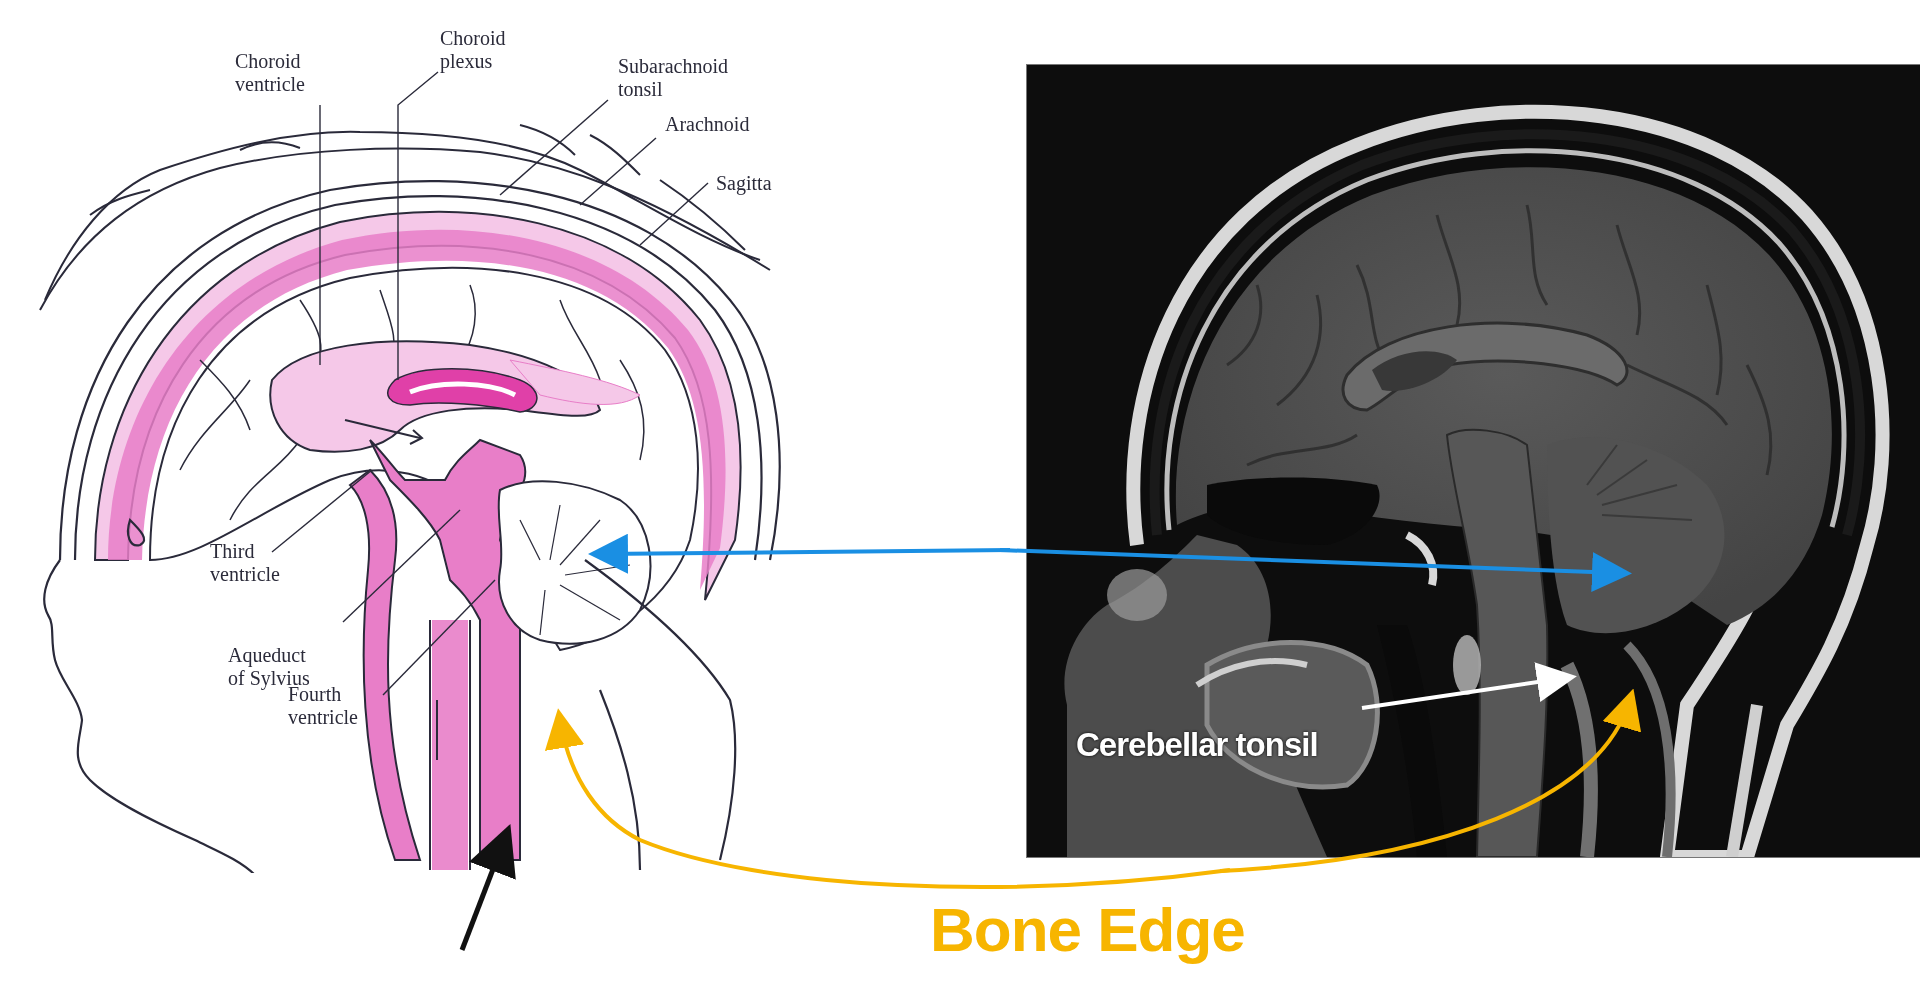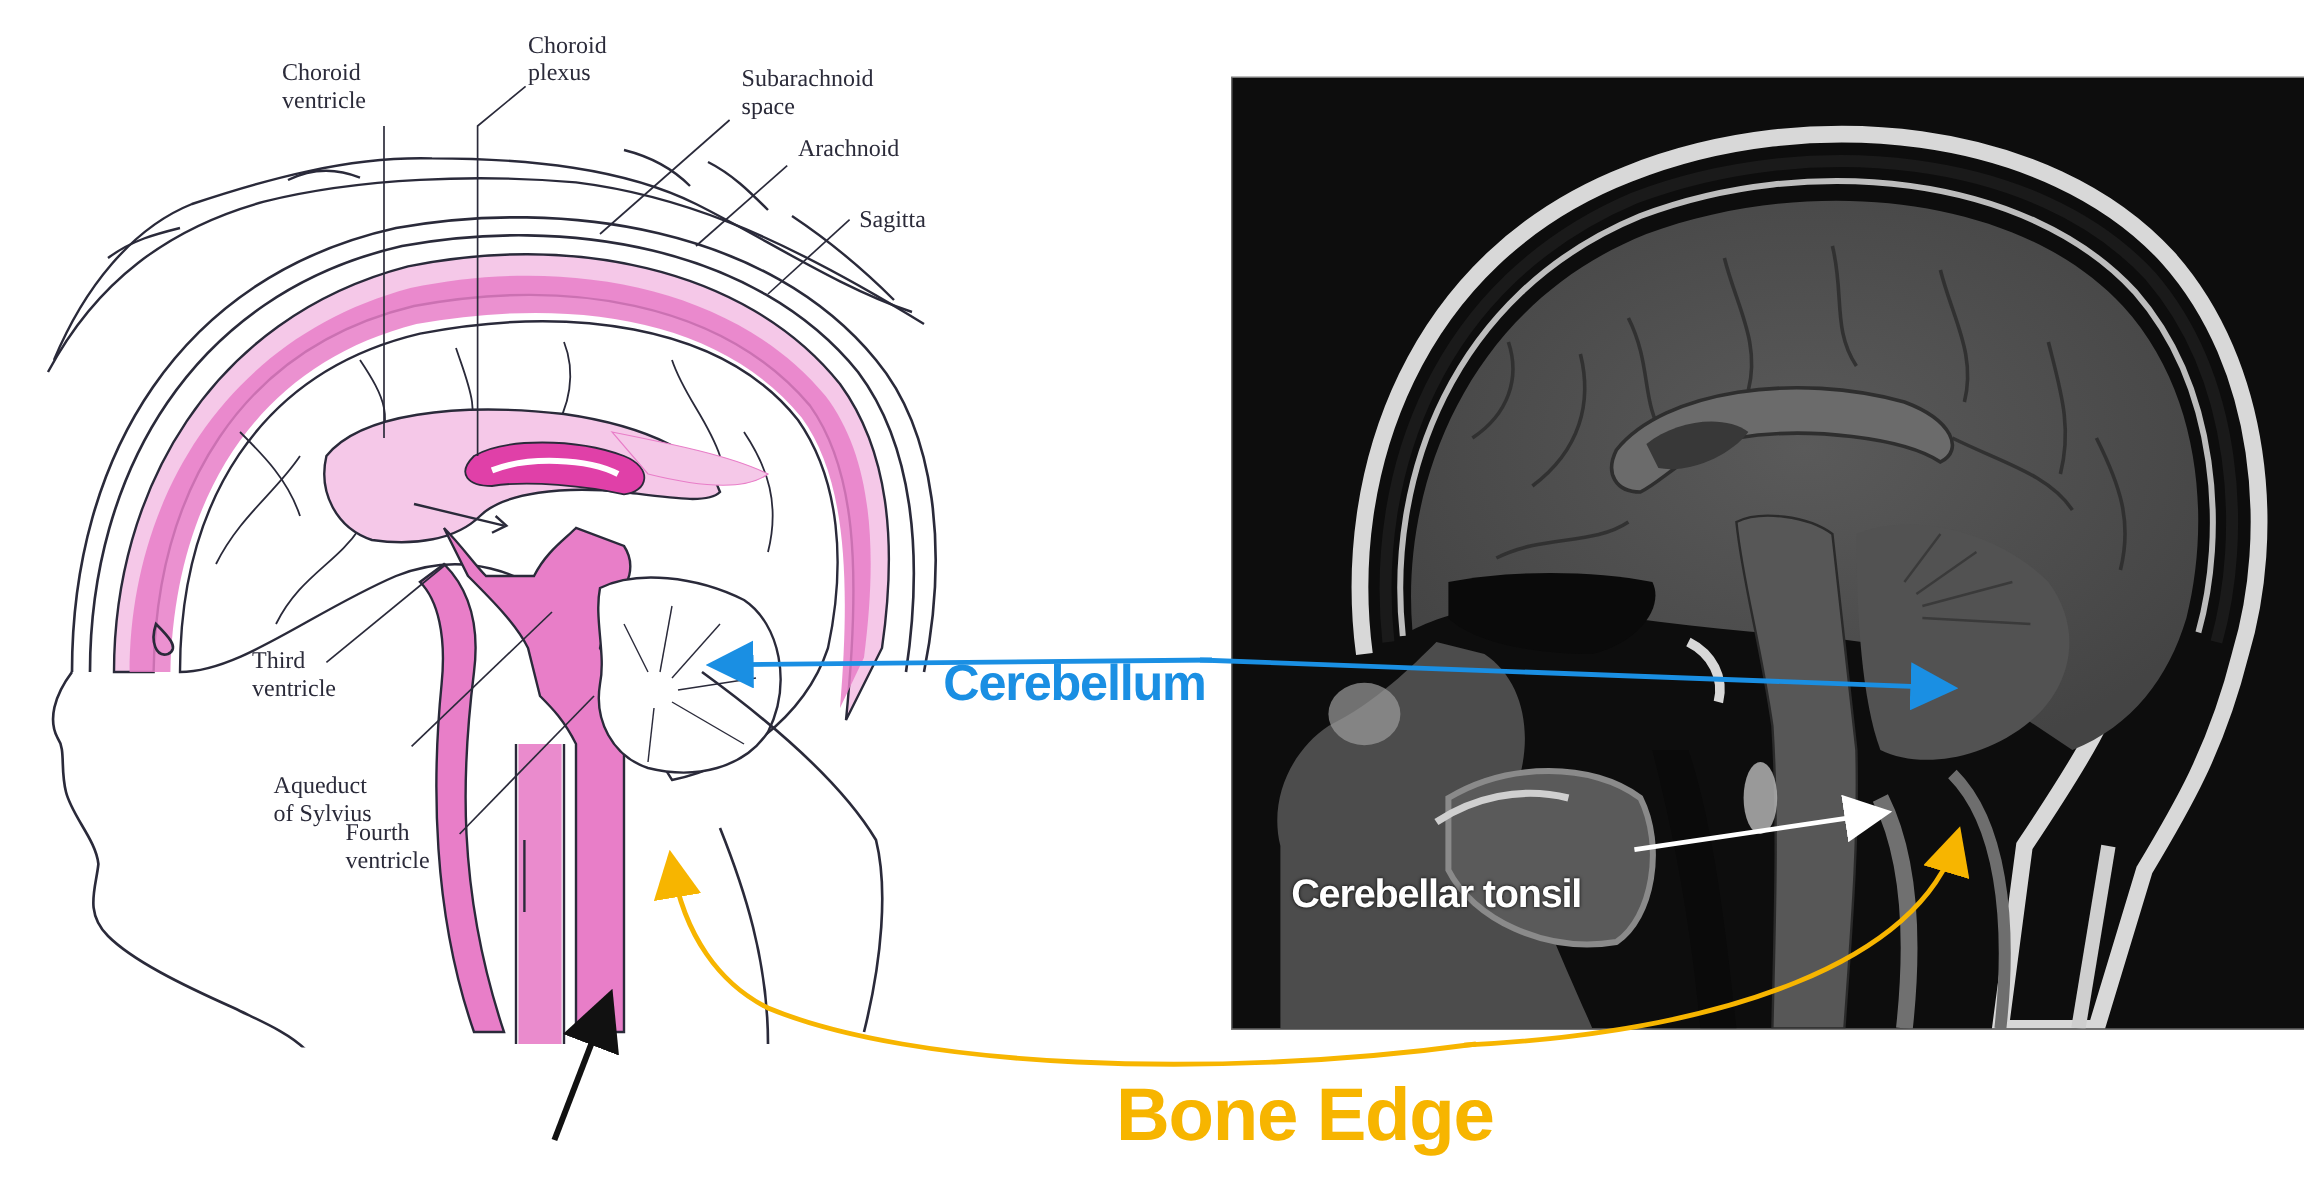--- a/index.html
+++ b/index.html
@@ -101,21 +101,21 @@
     </g>
 
     <line x1="130" y1="876" x2="640" y2="876" stroke="#ffffff" stroke-width="6"></line>
   </svg>
 
   <div class="serif-label" style="left:235px;top:50px;">Choroid
 ventricle</div>
   <div class="serif-label" style="left:440px;top:27px;">Choroid
 plexus</div>
   <div class="serif-label" style="left:618px;top:55px;">Subarachnoid
-space</div>
+tonsil</div>
   <div class="serif-label" style="left:665px;top:113px;">Arachnoid</div>
   <div class="serif-label" style="left:716px;top:172px;width:60px;overflow:hidden;">Sagitta</div>
   <div class="serif-label" style="left:210px;top:540px;">Third
 ventricle</div>
   <div class="serif-label" style="left:228px;top:612px;margin-top:32px;">Aqueduct
 of Sylvius</div>
   <div class="serif-label" style="left:288px;top:683px;">Fourth
 ventricle</div>
 
   <div class="mri">
@@ -200,17 +200,16 @@
     <line x1="1362" y1="708" x2="1565" y2="678" stroke="#ffffff" stroke-width="4" marker-end="url(#whiteHead)"></line>
 
     <g>
       <path d="M1230,870 C1010,900 760,890 640,840 C600,820 570,780 560,720" fill="none" stroke="#f7b500" stroke-width="4" marker-end="url(#yellowHead)"></path>
       <path d="M1220,871 C1440,860 1600,800 1630,700" fill="none" stroke="#f7b500" stroke-width="4" marker-end="url(#yellowHead)"></path>
     </g>
 
     <line x1="462" y1="950" x2="505" y2="838" stroke="#111111" stroke-width="5" marker-end="url(#blackHead)"></line>
   </svg>
 
-  <div class="callout cerebellum">Cerebellum</div>
   <div class="callout tonsil">Cerebellar tonsil</div>
   <div class="callout bone">Bone Edge</div>
 
 </div>
 
 </body></html>

